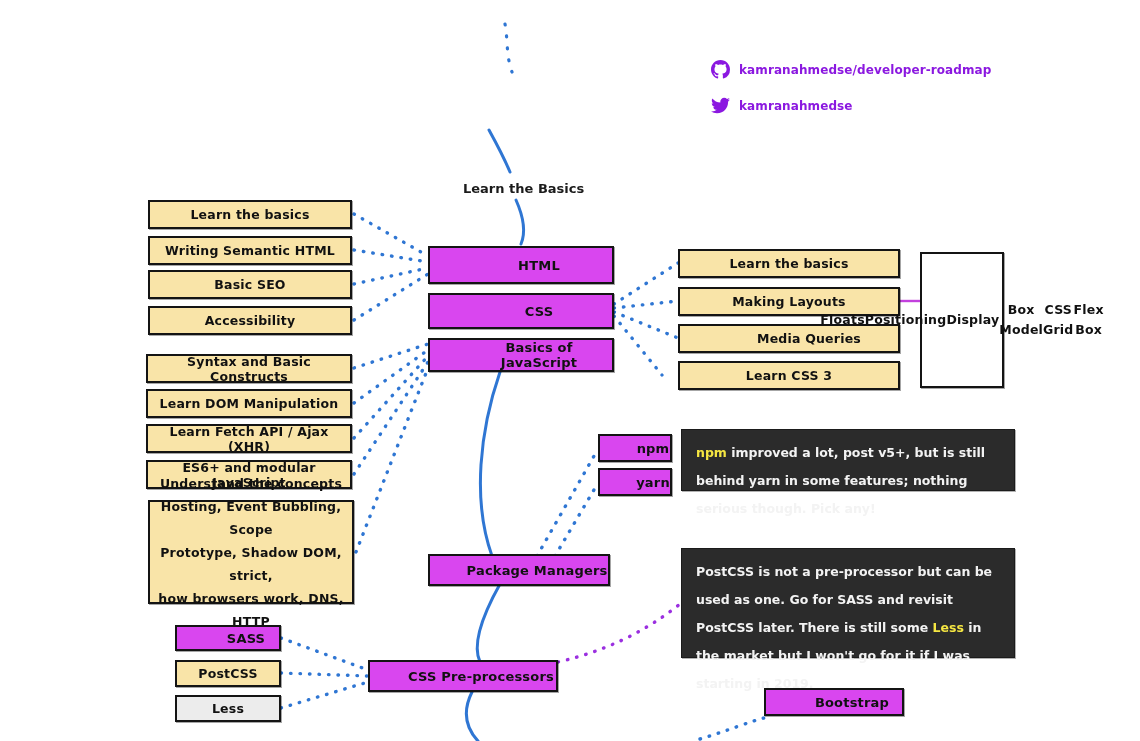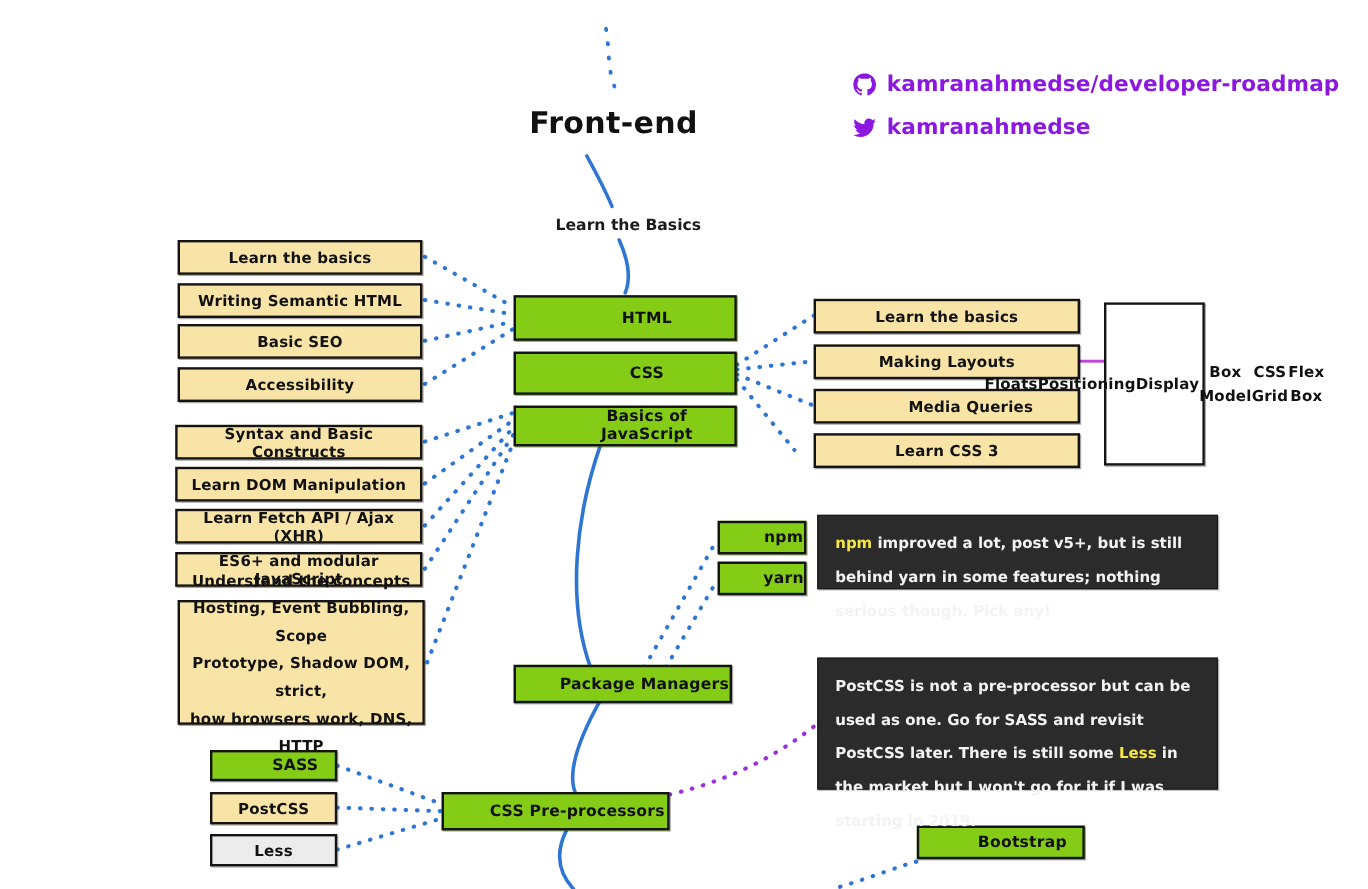--- a/index.html
+++ b/index.html
@@ -17,21 +17,21 @@
     position:absolute;box-sizing:border-box;
     border:2px solid #141414;
     display:flex;align-items:center;justify-content:center;
     text-align:center;
     color:#111111;
     font-weight:700;
     letter-spacing:.2px;
     box-shadow:1px 1px 0 rgba(0,0,0,.35);
   }
   .tan   {background:#f9e4a8;font-weight:600;font-size:12.5px;}
-  .yellow{background:#84cc16;font-weight:700;font-size:13px;padding-left:36px;}
+  .yellow{background:#d946ef;font-weight:700;font-size:13px;padding-left:36px;}
   .grey  {background:#ececec;font-weight:600;font-size:12.5px;}
   .plain {background:#ffffff;font-weight:600;font-size:12.5px;}
 
   .multiline{
     flex-direction:column;justify-content:center;
     line-height:23px;font-weight:600;font-size:12.5px;padding:4px 6px;
   }
   .sidelist{
     flex-direction:row;justify-content:center;
     line-height:20.5px;font-weight:600;font-size:12.5px;
@@ -48,21 +48,21 @@
 
   .title{
     position:absolute;font-size:25px;font-weight:700;color:#111;
     letter-spacing:.3px;
   }
   .steplabel{
     position:absolute;font-size:13px;font-weight:700;color:#1b1b1b;
   }
 
   .social{position:absolute;display:flex;align-items:center;gap:9px;}
-  .social .lbl{color:#8b18e0;font-size:18px;font-weight:700;letter-spacing:.1px;}
+  .social .lbl{color:#8b18e0;font-size:12px;font-weight:700;letter-spacing:.1px;}
   .social svg{display:block;}
 </style>
 </head>
 <body>
 
 <div id="canvas">
 
   <svg id="edges" viewBox="0 0 1140 741" xmlns="http://www.w3.org/2000/svg">
 
     <path d="M505,24 C508,40 506,56 512,72" stroke="#2f76d3" stroke-width="3.2" fill="none" stroke-linecap="round" stroke-dasharray="1 11"></path>
@@ -106,21 +106,20 @@
       <path d="M281,638 L368,670"></path>
       <path d="M281,673 L368,676"></path>
       <path d="M281,708 L368,682"></path>
     </g>
 
     <path d="M558,662 C620,648 660,620 680,604" stroke="#9b2fe0" stroke-width="3.4" fill="none" stroke-linecap="round" stroke-dasharray="0.5 9"></path>
 
     <path d="M700,739 C730,730 748,722 764,718" stroke="#2f76d3" stroke-width="3.4" fill="none" stroke-linecap="round" stroke-dasharray="0.5 9"></path>
   </svg>
 
-  <div class="title" style="left:441px;top:88px;">Front-end</div>
 
   <div class="steplabel" style="left:463px;top:181px;">Learn the Basics</div>
 
   <div class="social" style="left:711px;top:60px;">
     <span>
       <svg width="19" height="19" viewBox="0 0 16 16" fill="#8b18e0" aria-hidden="true">
         <path d="M8 0C3.58 0 0 3.58 0 8c0 3.54 2.29 6.53 5.47 7.59.4.07.55-.17.55-.38
                  0-.19-.01-.82-.01-1.49-2.01.37-2.53-.49-2.69-.94-.09-.23-.48-.94-.82-1.13
                  -.28-.15-.68-.52-.01-.53.63-.01 1.08.58 1.23.82.72 1.21 1.87.87 2.33.66
                  .07-.52.28-.87.51-1.07-1.78-.2-3.64-.89-3.64-3.95 0-.87.31-1.59.82-2.15

